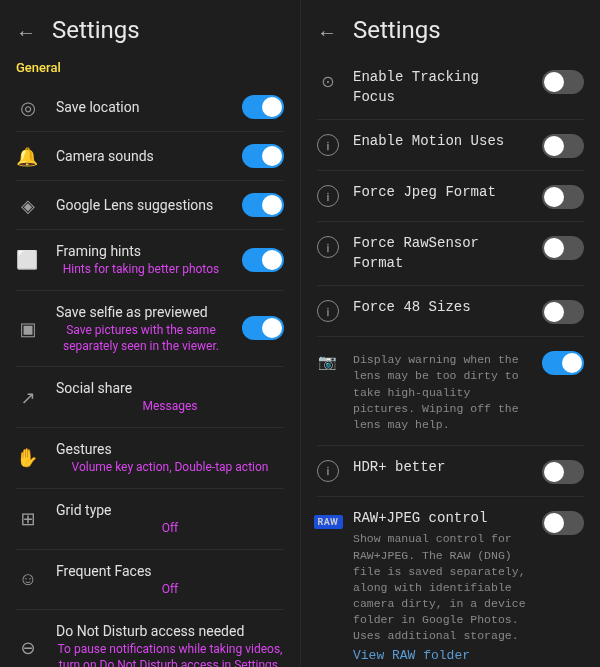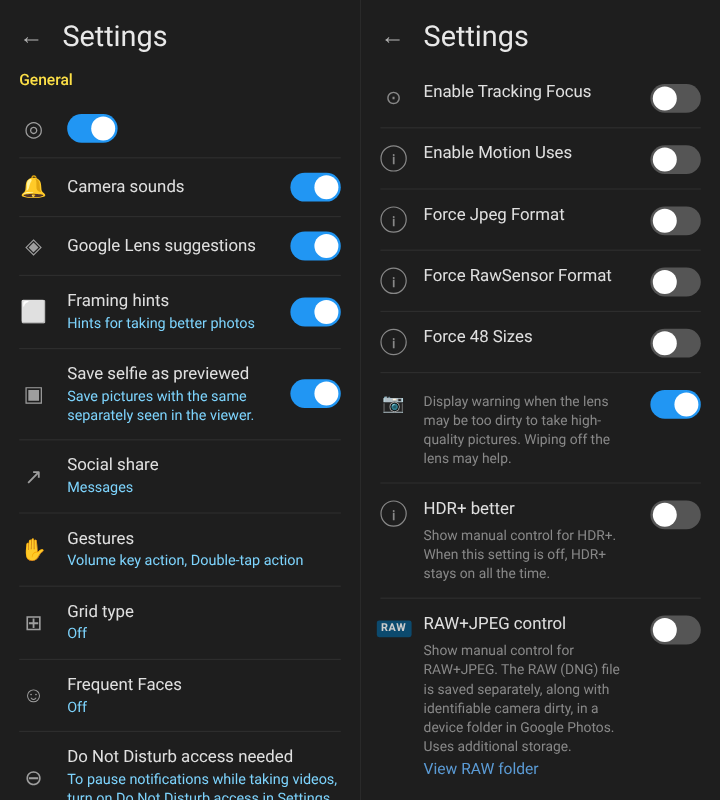--- a/index.html
+++ b/index.html
@@ -70,23 +70,24 @@
     .setting-text {
       flex: 1;
     }
     .setting-name {
       font-size: 14px;
       color: #e0e0e0;
       line-height: 1.3;
     }
     .setting-sub {
       font-size: 12px;
-      color: #7dd3fc;
+      color: #d946ef;
       margin-top: 2px;
       line-height: 1.3;
+      text-align: center;
     }
 
     .toggle {
       width: 42px;
       height: 24px;
       border-radius: 12px;
       position: relative;
       flex-shrink: 0;
     }
     .toggle.on { background: #2196f3; }
@@ -134,20 +135,21 @@
       color: #9e9e9e;
       display: flex;
       align-items: center;
       justify-content: center;
       font-size: 15px;
       margin-top: 2px;
     }
 
     .right-text {
       flex: 1;
+      font-family: Liberation Mono, monospace;
     }
     .right-name {
       font-size: 14px;
       color: #e0e0e0;
       line-height: 1.4;
     }
     .right-sub {
       font-size: 11.5px;
       color: #888;
       margin-top: 3px;
@@ -160,21 +162,21 @@
     }
 
     .link-text {
       color: #5b9bd5;
       font-size: 13px;
       padding: 4px 0 8px 0;
       display: block;
     }
 
     .raw-label {
-      background: #0c4a6e;
+      background: #1d4ed8;
       color: #ccc;
       font-size: 9px;
       font-weight: bold;
       padding: 2px 4px;
       border-radius: 2px;
       letter-spacing: 0.5px;
     }
   </style>
 </head>
 <body>
@@ -182,20 +184,24 @@
 <div class="left-panel">
   <div class="panel-header">
     <span class="back-icon">←</span>
     <span class="panel-title">Settings</span>
   </div>
   <div class="section-label">General</div>
 
   <div id="left-items">
       <div class="setting-item">
     <div class="setting-icon">◎</div>
+    <div class="setting-text">
+      <div class="setting-name">Save location</div>
+
+    </div>
     <div class="toggle on"></div>
   </div>
       <div class="divider"></div>
       <div class="setting-item">
     <div class="setting-icon">🔔</div>
     <div class="setting-text">
       <div class="setting-name">Camera sounds</div>
 
     </div>
     <div class="toggle on"></div>
@@ -344,21 +350,20 @@
     </div>
     <div class="right-toggle-wrap">
           <div class="toggle on"></div>
         </div>
   </div>
       <div class="divider"></div>
       <div class="right-setting-item">
     <div class="right-icon" style="border:1.5px solid #888;border-radius:50%;font-size:11px;font-weight:bold;color:#888;">ℹ</div>
     <div class="right-text">
       <div class="right-name">HDR+ better</div>
-      <div class="right-sub">Show manual control for HDR+. When this setting is off, HDR+ stays on all the time.</div>
 
     </div>
     <div class="right-toggle-wrap">
           <div class="toggle off"></div>
         </div>
   </div>
       <div class="divider"></div>
       <div class="right-setting-item">
     <div class="right-icon">
           <span class="raw-label">RAW</span>

